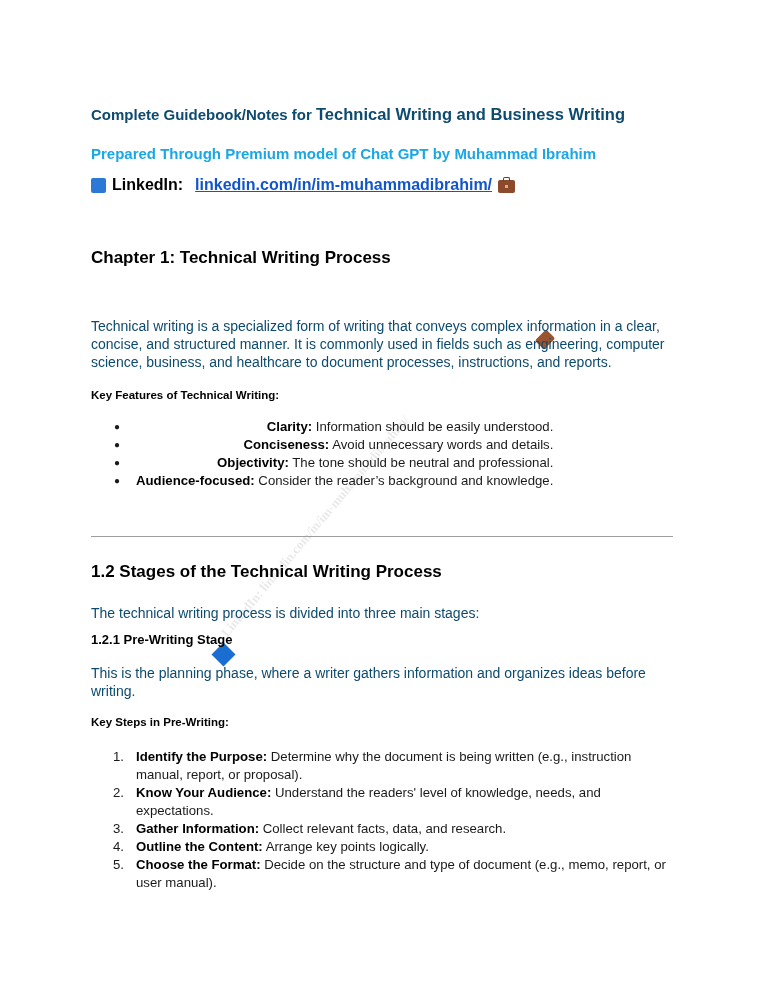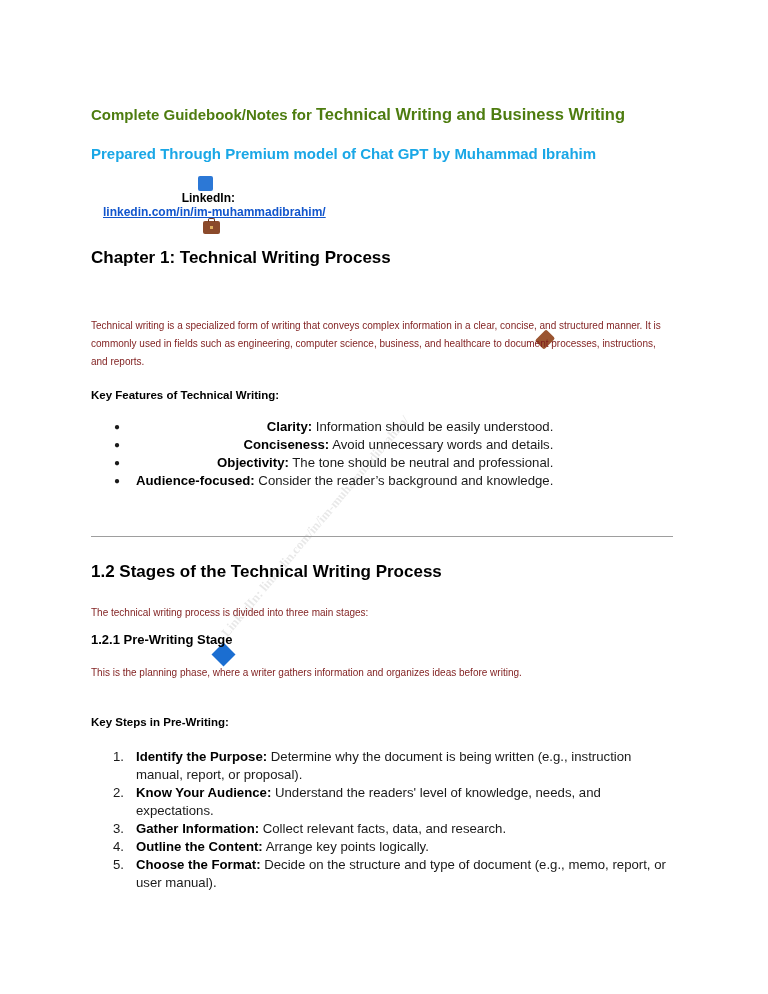--- a/index.html
+++ b/index.html
@@ -17,31 +17,31 @@
     }
     .page {
       position: absolute;
       left: 0; top: 0;
       width: 768px;
       height: 994px;
     }
     .abs { position: absolute; white-space: nowrap; }
     .title-main {
       left: 91px; top: 105px;
-      font-size: 15px; font-weight: bold; color: #4d7c0f;
+      font-size: 15px; font-weight: bold; color: #0c4a6e;
     }
     .title-main .big { font-size: 16.5px; }
     .title-sub {
       left: 91px; top: 145px;
       font-size: 15px; font-weight: bold; color: #1aa7e6;
     }
     .linkedin-line {
       left: 91px; top: 176px;
-      font-size: 12px; font-weight: bold; color: #000;
-      display: flex; align-items: center; flex-direction: column;
+      font-size: 16px; font-weight: bold; color: #000;
+      display: flex; align-items: center;
     }
     .blue-square {
       display: inline-block; width: 15px; height: 15px;
       background: #2c78d6; border-radius: 2px; margin-right: 6px;
     }
     .linkedin-line a {
       color: #1155cc; text-decoration: underline; margin-left: 12px;
     }
     .briefcase {
       display: inline-block; position: relative;
@@ -60,21 +60,21 @@
     .h1 {
       left: 91px; top: 248px;
       font-size: 17px; font-weight: bold;
     }
     .h3 {
       left: 91px; top: 287px;
       font-size: 13px; font-weight: bold;
     }
     .para {
       left: 91px; width: 580px; white-space: normal;
-      font-size: 10px; line-height: 18px; color: #7f1d1d;
+      font-size: 14px; line-height: 18px; color: #0c4a6e;
     }
     .h4 {
       left: 91px;
       font-size: 11.5px; font-weight: bold;
     }
     ul.bullets {
       position: absolute; left: 91px; top: 418px;
       margin: 0; padding: 0; list-style: none;
       font-size: 13.2px; line-height: 18px; color: #1a1a1a; text-align: right;
     }

